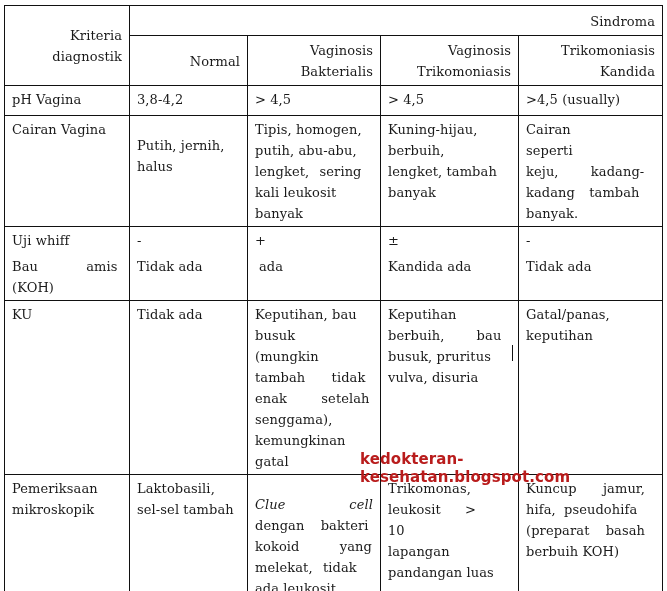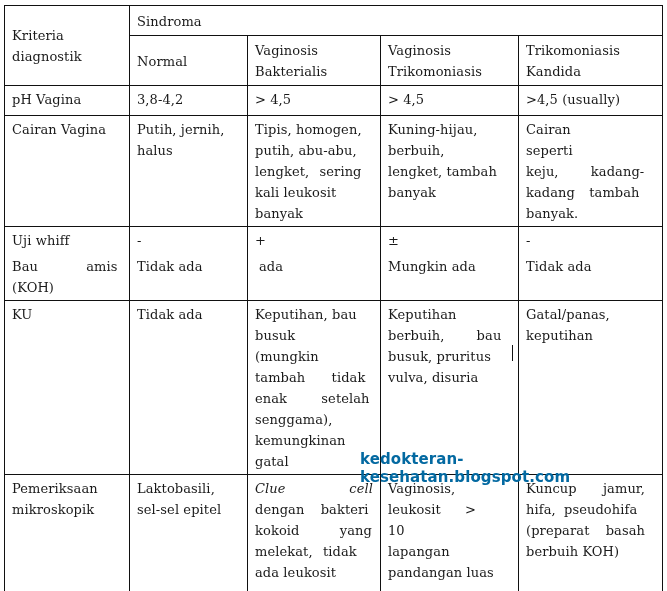--- a/index.html
+++ b/index.html
@@ -25,40 +25,41 @@
       font-size: 13px;
       line-height: 21px;
     }
     table.main td {
       border: 1.3px solid #111;
       vertical-align: top;
       padding: 3px 7px 2px 7px;
       letter-spacing: 0.1px;
     }
     table.main td.hdr {
-      text-align: left;
+      text-align: right;
       vertical-align: middle;
     }
     .line {
       display: block;
     }
     .jline {
       display: flex;
       justify-content: space-between;
+      margin-top: 16px;
     }
     .italic { font-style: italic; }
     .spacer { display:block; height: 5px; }
     .watermark {
       position: absolute;
       left: 360px;
       top: 450px;
       font-family: "DejaVu Sans", "Liberation Sans", sans-serif;
       font-weight: bold;
       font-size: 15px;
-      color: #0369a1;
+      color: #b91c1c;
       letter-spacing: 0.1px;
       pointer-events: none;
     }
     .cursor-mark {
       position: absolute;
       left: 512px;
       top: 345px;
       width: 1px;
       height: 16px;
       background: #111;
@@ -151,21 +152,21 @@
       <span class="line">Tidak ada</span>
     </td>
     <td>
       <span class="line">+</span>
       <span class="spacer"></span>
       <span class="line" style="padding-left:4px">ada</span>
     </td>
     <td>
       <span class="line">±</span>
       <span class="spacer"></span>
-      <span class="line">Mungkin ada</span>
+      <span class="line">Kandida ada</span>
     </td>
     <td>
       <span class="line">-</span>
       <span class="spacer"></span>
       <span class="line">Tidak ada</span>
     </td>
   </tr>
 
   <tr style="height:171px">
     <td>KU</td>
@@ -192,34 +193,34 @@
     </td>
   </tr>
 
   <tr style="height:136px">
     <td>
       <span class="line">Pemeriksaan</span>
       <span class="line">mikroskopik</span>
     </td>
     <td>
       <span class="line">Laktobasili,</span>
-      <span class="line">sel-sel epitel</span>
+      <span class="line">sel-sel tambah</span>
     </td>
     <td>
       <span class="jline">
         <span class="italic">Clue</span>
         <span class="italic">cell</span>
       </span>
       <span class="line" style="word-spacing:12px">dengan bakteri</span>
       <span class="line" style="word-spacing:36px">kokoid yang</span>
       <span class="line" style="word-spacing:6px">melekat, tidak</span>
       <span class="line">ada leukosit</span>
     </td>
     <td>
-      <span class="line">Vaginosis,</span>
+      <span class="line">Trikomonas,</span>
       <span class="line" style="word-spacing:20px">leukosit &gt; 10</span>
       <span class="line">lapangan</span>
       <span class="line">pandangan luas</span>
     </td>
     <td>
       <span class="line" style="word-spacing:22px">Kuncup jamur,</span>
       <span class="line" style="word-spacing:4px">hifa, pseudohifa</span>
       <span class="line" style="word-spacing:12px">(preparat basah</span>
       <span class="line">berbuih KOH)</span>
     </td>

